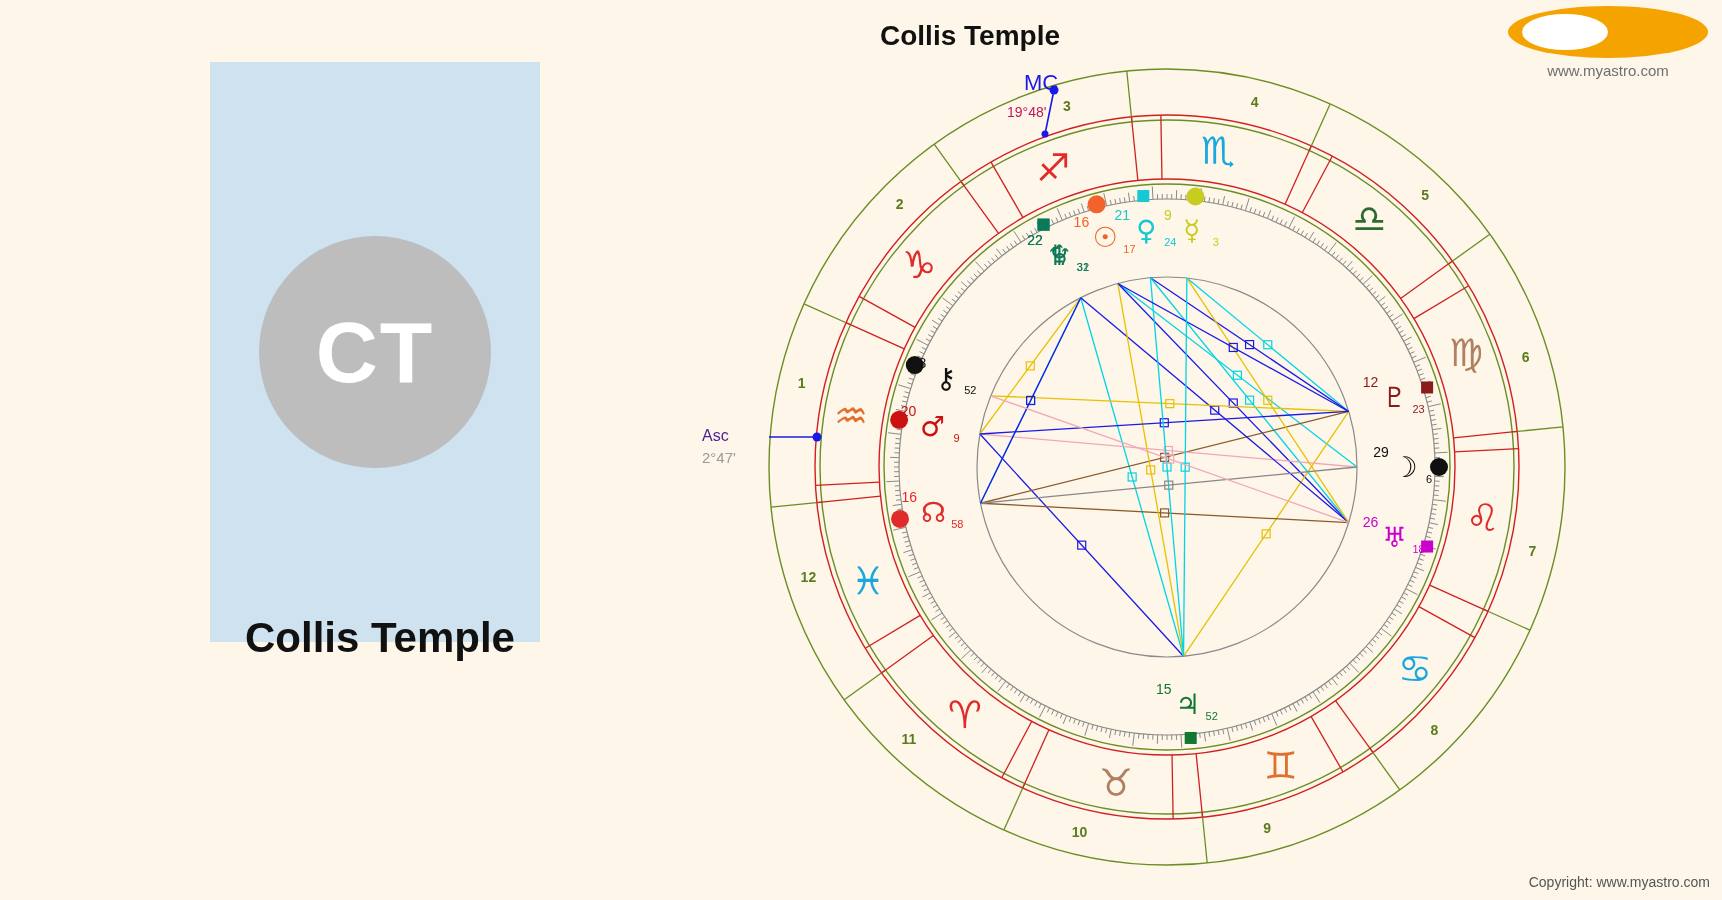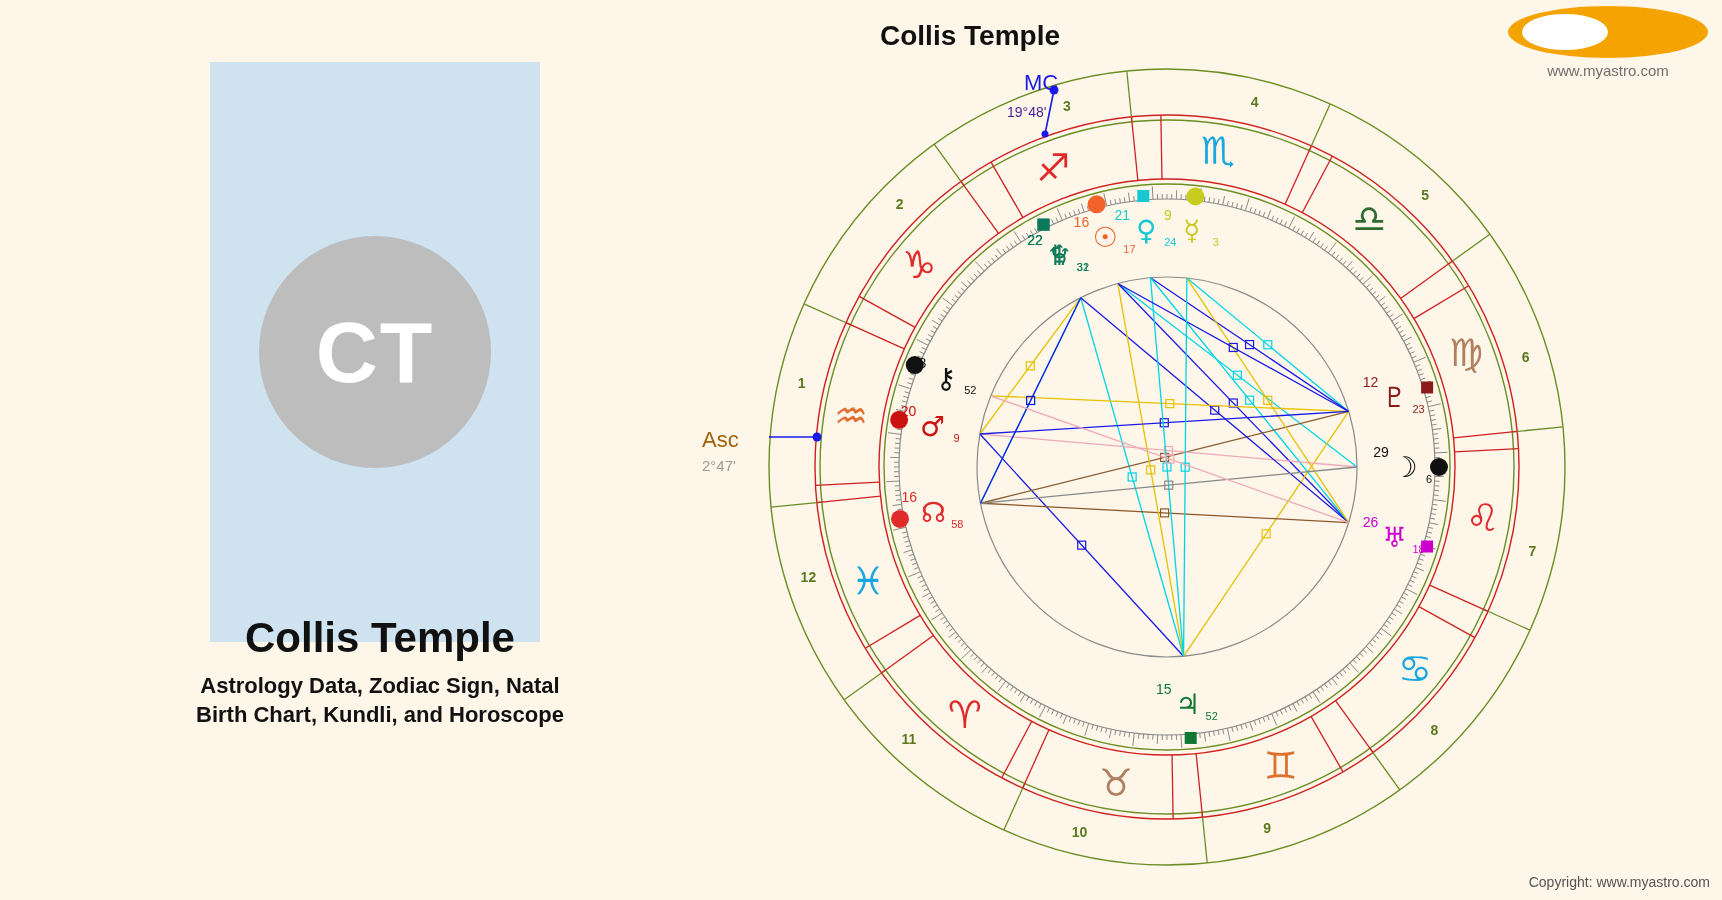--- a/index.html
+++ b/index.html
@@ -84,24 +84,20 @@
 <div id="left-panel">
 
   <div id="avatar-box">
     <div id="avatar-circle">
       <span id="avatar-initials">CT</span>
     </div>
   </div>
 
   <div id="profile-name">Collis Temple</div>
 
-  <div id="profile-sub">
-    <span>Astrology Data, Zodiac Sign, Natal</span>
-    <span>Birth Chart, Kundli, and Horoscope</span>
-  </div>
 </div>
 
 <div id="chart-title">Collis Temple</div>
 
 <div id="brand-logo">
   <div id="brand-ellipse"></div>
   <div id="brand-inner-ellipse"></div>
   <div id="brand-url">www.myastro.com</div>
 </div>
 
@@ -678,21 +674,21 @@
   </g>
 
   <g>
     <line x1="292" y1="28" x2="283" y2="72" stroke="#1a1ae6" stroke-width="1.6"></line>
     <circle cx="292" cy="28" r="4.5" fill="#1a1ae6"></circle>
     <circle cx="283" cy="72" r="3.5" fill="#1a1ae6"></circle>
   </g>
 </svg>
 
   <div style="position:absolute;left:-60px;top:365px;">
-    <div class="lbl" style="font-size:22px;color:#a16207;">Asc</div>
+    <div class="lbl" style="font-size:16px;color:#4c1d95;">Asc</div>
     <div class="lbl" style="font-size:15px;color:#9a9a9a;margin-top:4px;margin-left:0;">2°47'</div>
   </div>
 
   <div style="position:absolute;left:262px;top:8px;">
     <div class="lbl" style="font-size:22px;color:#1a1ae6;">MC</div>
   </div>
-  <div class="lbl" style="position:absolute;left:245px;top:42px;font-size:14px;color:#4c1d95;">19°48'</div>
+  <div class="lbl" style="position:absolute;left:245px;top:42px;font-size:14px;color:#be185d;">19°48'</div>
 </div>
 
 </body></html>

